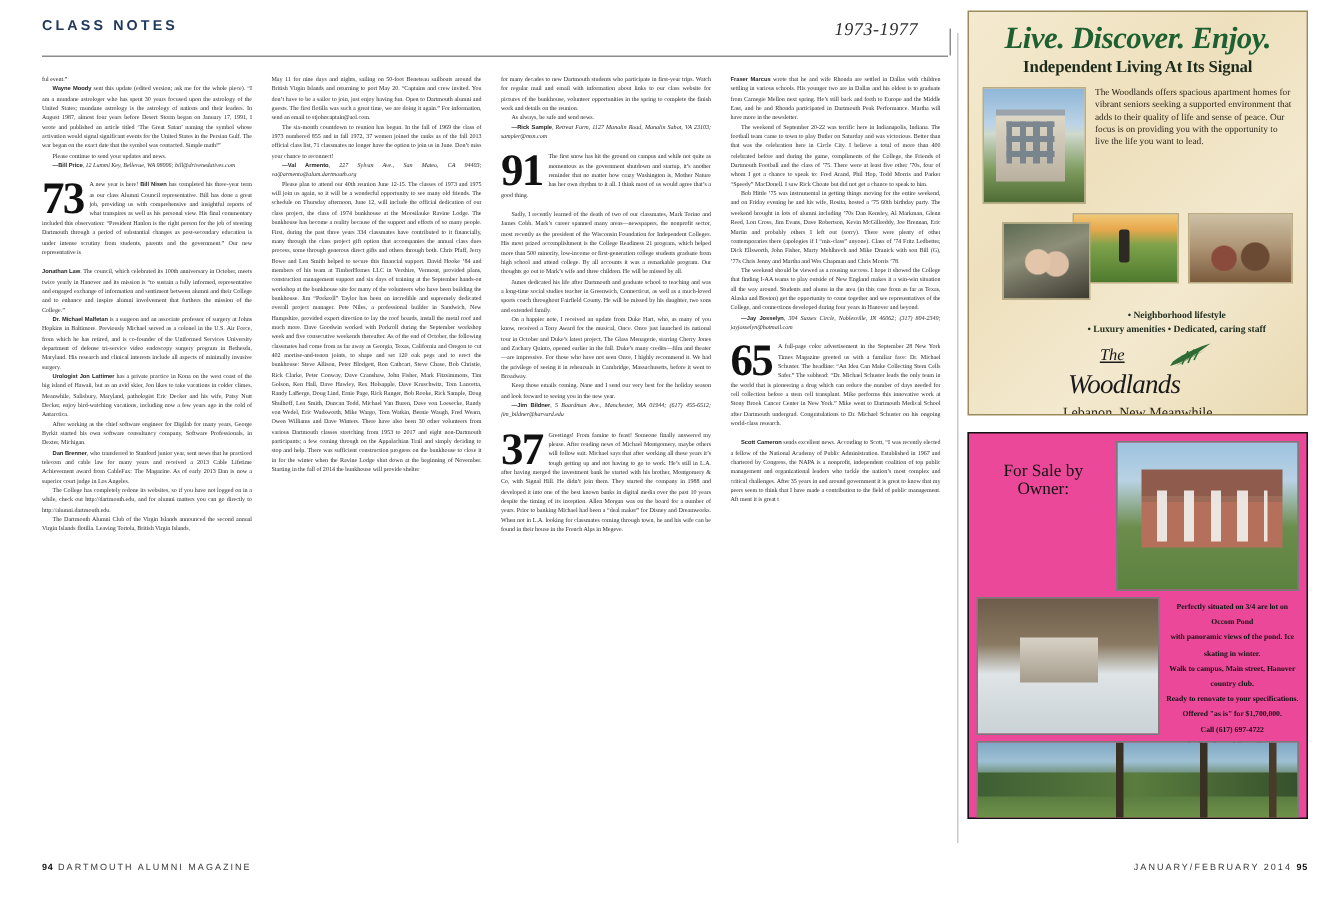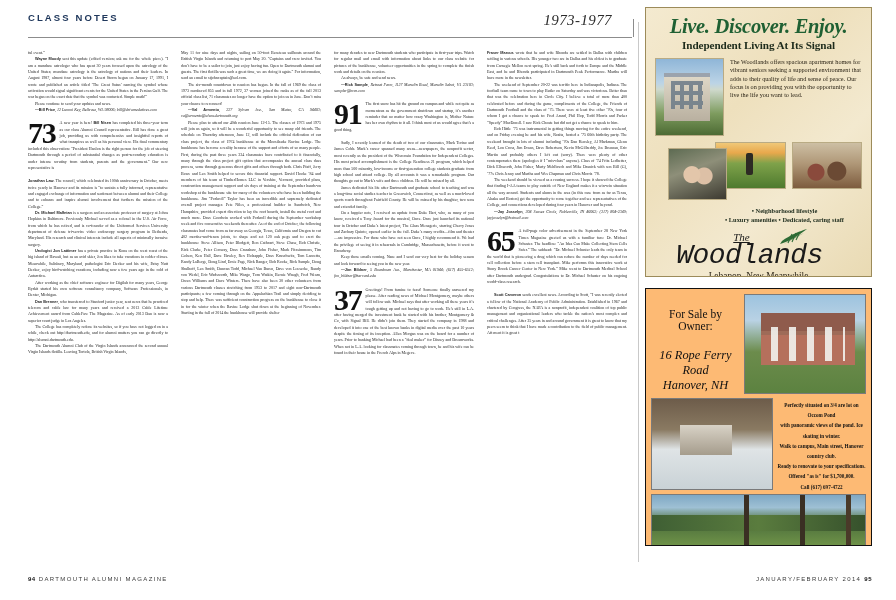--- a/index.html
+++ b/index.html
@@ -37,21 +37,21 @@
     font-family: "Liberation Sans", sans-serif;
     font-size: 9.5px;
     font-weight: 700;
     letter-spacing: 2.1px;
     color: #20385c;
     padding-bottom: 4px;
   }
   .hdr-range {
     font-family: "Liberation Serif", serif;
     font-style: italic;
-    font-size: 15px;
+    font-size: 12px;
     letter-spacing: 0.4px;
     color: #2a2a2a;
     padding-bottom: 4px;
     padding-right: 20px;
   }
 
   
   #columns {
     position: absolute;
     left: 28px; top: 50px;
@@ -219,23 +219,23 @@
     font-family: "Liberation Serif", serif;
     font-style: italic;
     font-size: 11px;
     color: #1a1a1a;
     display: block;
     margin-left: -34px;
     line-height: 12px;
     text-decoration: underline;
   }
   .logo-wood {
-    font-family: Liberation Mono, monospace;
-    font-style: italic;
-    font-size: 28px;
+    font-family: Liberation Serif, serif;
+    font-style: italic;
+    font-size: 18px;
     color: #1a1a1a;
     display: block;
     line-height: 26px;
     letter-spacing: -0.5px;
     margin-left: -18px;
   }
   .logo-leaf {
     position: absolute;
     right: 54px; top: -3px;
     width: 30px; height: 18px;
@@ -247,21 +247,21 @@
     color: #2b2417;
     margin-top: 2px;
   }
 
   
   .ad2 {
     position: relative;
     margin-top: 11px;
     width: 227px; height: 258px;
     border: 1.6px solid #111111;
-    background: #fdba74;
+    background: #ec4899;
     padding: 5px;
     overflow: hidden;
   }
   .ad2 .top { display: flex; gap: 4px; height: 100px; }
   .ad2 .headings { flex: 1; padding-top: 14px; }
   .fsbo-line1 {
     font-family: "Liberation Serif", serif;
     font-size: 11.5px;
     color: #111;
     text-align: center;
@@ -456,22 +456,20 @@
       </div>
 
       <div class="place">Lebanon, New Meanwhile</div>
 
     </div>
 
     <div class="ad2">
       <div class="top">
         <div class="headings">
           <div class="fsbo-line1">For Sale by Owner:</div>
-          <div class="fsbo-line2" style="white-space:pre-line">16 Rope Ferry Road
-Hanover, NH</div>
         </div>
         <div class="photo ph-house"></div>
       </div>
       <div class="mid">
         <div class="photo ph-pond"></div>
         <div class="blurb" style="white-space:pre-line">Perfectly situated on 3/4 are lot on Occom Pond
 with panoramic views of the pond. Ice skating in winter.
 Walk to campus, Main street, Hanover country club.
 Ready to renovate to your specifications.
 Offered "as is" for $1,700,000.

